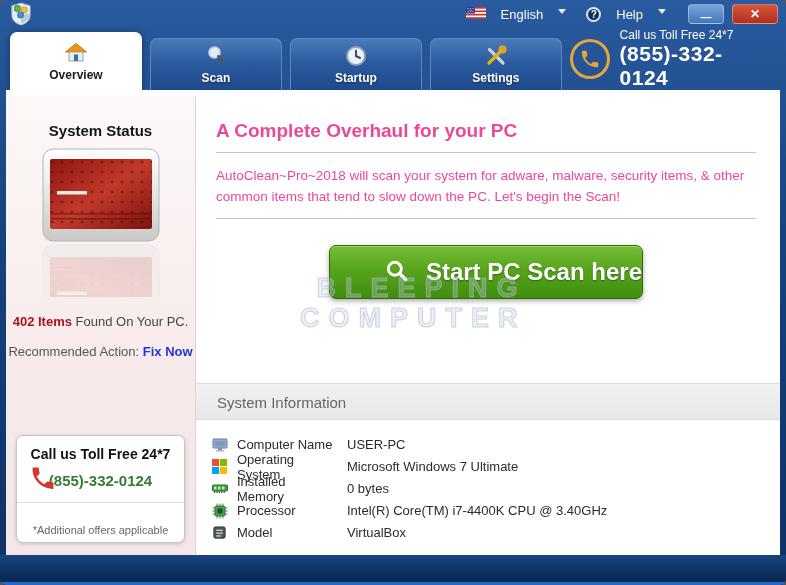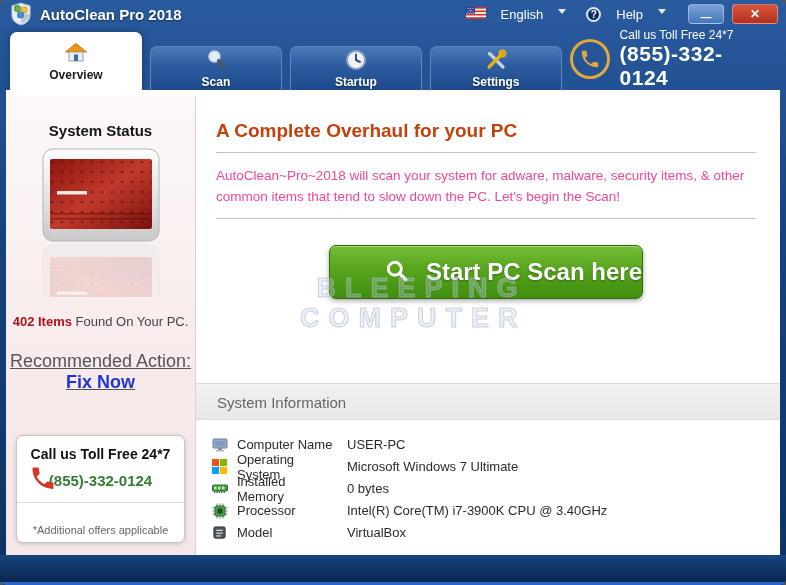--- a/index.html
+++ b/index.html
@@ -17,21 +17,21 @@
   .tb-group{ display:flex; align-items:flex-start; gap:15px; color:#fff; font-size:13px; cursor:default; }
   .chev{ width:0; height:0; border-left:4px solid transparent; border-right:4px solid transparent; border-top:5px solid #e8eef6; margin-top:2px; }
   .help-badge{ width:15px; height:15px; border-radius:50%; background:#0d3166; border:2px solid #dfe7f2;
     color:#fff; font-size:10px; font-weight:bold; display:flex; align-items:center; justify-content:center; }
   .win-btn{ height:20px; border-radius:4px; display:flex; align-items:center; justify-content:center;
     color:#fff; font-weight:bold; border:1px solid rgba(255,255,255,.35); cursor:pointer; }
   .btn-min{ width:36px; background:linear-gradient(180deg,#7ba4d9,#42form 76bb); background:linear-gradient(180deg,#7ba4d9,#4276bb); font-size:13px; }
   .btn-close{ width:46px; background:linear-gradient(180deg,#d8563c,#b03020); font-size:12px; }
   
   .tabbar{ height:62px; display:flex; align-items:flex-end; padding-left:10px; gap:8px; }
-  .tab{ width:133px; height:44px; border-radius:7px 7px 0 0; display:flex; flex-direction:column;
+  .tab{ width:133px; height:52px; border-radius:7px 7px 0 0; display:flex; flex-direction:column;
     align-items:center; justify-content:center; gap:3px; cursor:pointer; }
   .tab .tab-label{ font-size:12px; font-weight:bold; }
   .tab-inactive{ background:linear-gradient(180deg,#4a7ab8 0%, #2c5c9f 45%, #1d4a8b 100%);
     border:1px solid #5d86bd; border-bottom:none; color:#fff; text-shadow:0 1px 2px rgba(0,0,0,.45); }
   .tab-active{ background:#fff; color:#1a1a1a; height:58px; box-shadow:0 0 7px rgba(0,0,0,.35); }
   .hdr-phone{ margin-left:auto; margin-right:16px; align-self:center; display:flex; align-items:center; gap:10px; color:#fff; }
   .phone-ring{ width:40px; height:40px; border:3px solid #e3a83c; border-radius:50%;
     display:flex; align-items:center; justify-content:center; }
   .hdr-phone .l1{ font-size:12px; }
   .hdr-phone .l2{ font-size:21px; font-weight:bold; letter-spacing:.5px; }
@@ -40,32 +40,32 @@
   .white-strip{ height:6px; background:#fff; }
   .body-row{ display:flex; height:calc(100% - 6px); }
   
   .sidebar{ width:190px; background:linear-gradient(180deg,#fdf8f8 0%, #f7eaea 60%, #f5e7e7 100%);
     border-right:1px solid #ddd2d2; position:relative; text-align:center; }
   .status-title{ margin-top:26px; font-size:15px; font-weight:bold; color:#141414; }
   .monitor-wrap{ margin-top:8px; }
   .attention{ font-size:21px; font-weight:bold; color:#b0121c; margin-top:-38px; }
   .items-line{ font-size:13px; color:#454545; margin-top:13px; }
   .items-line b{ color:#b0121c; }
-  .recommend{ font-size:18px; color:#555; margin-top:22px;text-decoration:underline; }
+  .recommend{ font-size:13px; color:#555; margin-top:15px; }
   .fix-now{ color:#2135d6; font-weight:bold; text-decoration:none; cursor:pointer; }
   .call-box{ position:absolute; left:10px; right:10px; bottom:12px; background:#fff;
     border:1px solid #c6c6c6; border-radius:7px; box-shadow:0 1px 4px rgba(0,0,0,.18); padding-top:10px; }
   .call-title{ font-size:14px; font-weight:bold; color:#101010; }
   .call-row{ position:relative; margin:10px 0 12px; }
   .call-phone-icon{ position:absolute; left:12px; top:-8px; }
   .call-number{ font-size:15px; font-weight:bold; color:#357c35; }
   .call-note{ border-top:1px solid #ddd; font-size:11px; color:#666; padding:21px 0 6px; }
   
   .main{ flex:1; position:relative; padding:24px 24px 0 20px; overflow:hidden; }
-  .main h1{ font-size:19px; font-weight:bold; color:#c2410c; }
+  .main h1{ font-size:19px; font-weight:bold; color:#ec4899; }
   .divider{ height:1px; background:#b9c6d6; margin-top:10px; }
   .desc{ font-size:13.5px; color:#ec4899; line-height:1.58; max-width:556px; margin-top:12px; }
   .divider2{ height:1px; background:#b9c6d6; margin-top:10px; }
   .scan-wrap{ text-align:center; margin-top:26px; }
   .scan-btn{ display:inline-flex; align-items:center; justify-content:flex-end; gap:16px; width:314px; height:54px;
     background:linear-gradient(180deg,#74bd35 0%, #57a51d 45%, #3f8e0e 100%);
     border:1px solid #2e6d07; border-radius:7px; cursor:pointer;
     box-shadow:inset 0 1px 0 rgba(255,255,255,.35), 0 2px 5px rgba(0,0,0,.35);
     color:#fff; font-size:24px; font-weight:bold; font-family:"Liberation Sans",sans-serif;
     text-shadow:0 1px 2px rgba(0,0,0,.35); }
@@ -91,21 +91,20 @@
 <div class="window">
 
   <div class="titlebar">
     <svg class="app-logo" viewBox="0 0 24 26">
       <path d="M12 1 L22 4 V14 c0 6 -4.5 9.5 -10 11 C6.5 23.5 2 20 2 14 V4 Z" fill="#e9eef4" stroke="#9fb3c8"></path>
       <path d="M12 13 h10 c-.4 5.5 -4.6 8.7 -10 10.2 V13 Z" fill="#b9c9da"></path>
       <rect x="5" y="4" width="6" height="6" rx="1.2" fill="#67b346" stroke="#3f8a28"></rect>
       <rect x="12.5" y="5.5" width="6" height="6" rx="1.2" fill="#f0c23a" stroke="#c79a18"></rect>
       <rect x="8.5" y="11" width="6" height="6" rx="1.2" fill="#4a8fd4" stroke="#2d6cb0"></rect>
     </svg>
-    <span class="app-title">AutoClean Pro 2018</span>
     <span class="spacer"></span>
 
     <div class="tb-group">
       <svg width="20" height="12" viewBox="0 0 20 12">
         <rect width="20" height="12" fill="#fff"></rect>
         <g fill="#c8362f">
           <rect y="0" width="20" height="1.7"></rect>
             <rect y="3.4" width="20" height="1.7"></rect>
           <rect y="6.8" width="20" height="1.7"></rect>
             <rect y="10.2" width="20" height="1.8"></rect>
@@ -322,21 +321,21 @@
                       <line x1="0.5" y1="11" x2="3" y2="11"></line>
                     <line x1="13" y1="5" x2="15.5" y2="5"></line>
                       <line x1="13" y1="8" x2="15.5" y2="8"></line>
                       <line x1="13" y1="11" x2="15.5" y2="11"></line>
                   </g>
                   <rect x="3" y="3" width="10" height="10" rx="1.5" fill="#4aa34a" stroke="#2c7030"></rect>
                   <rect x="5.5" y="5.5" width="5" height="5" fill="#1e4f22"></rect>
                 </svg>
               </span>
               <span class="slabel">Processor</span>
-              <span class="svalue">Intel(R) Core(TM) i7-3900K CPU @ 3.40GHz</span>
+              <span class="svalue">Intel(R) Core(TM) i7-4400K CPU @ 3.40GHz</span>
             </div>
             <div class="sysrow">
               <span class="sicon">
                 <svg width="15" height="15" viewBox="0 0 16 16">
                   <rect x="2" y="2" width="12" height="12" rx="1.5" fill="#4d5358" stroke="#33383c"></rect>
                   <g fill="#cfd4d9">
                     <rect x="4.5" y="5" width="7" height="1.4"></rect>
                       <rect x="4.5" y="8" width="7" height="1.4"></rect>
                     <rect x="4.5" y="11" width="5" height="1.4"></rect>
                   </g>

